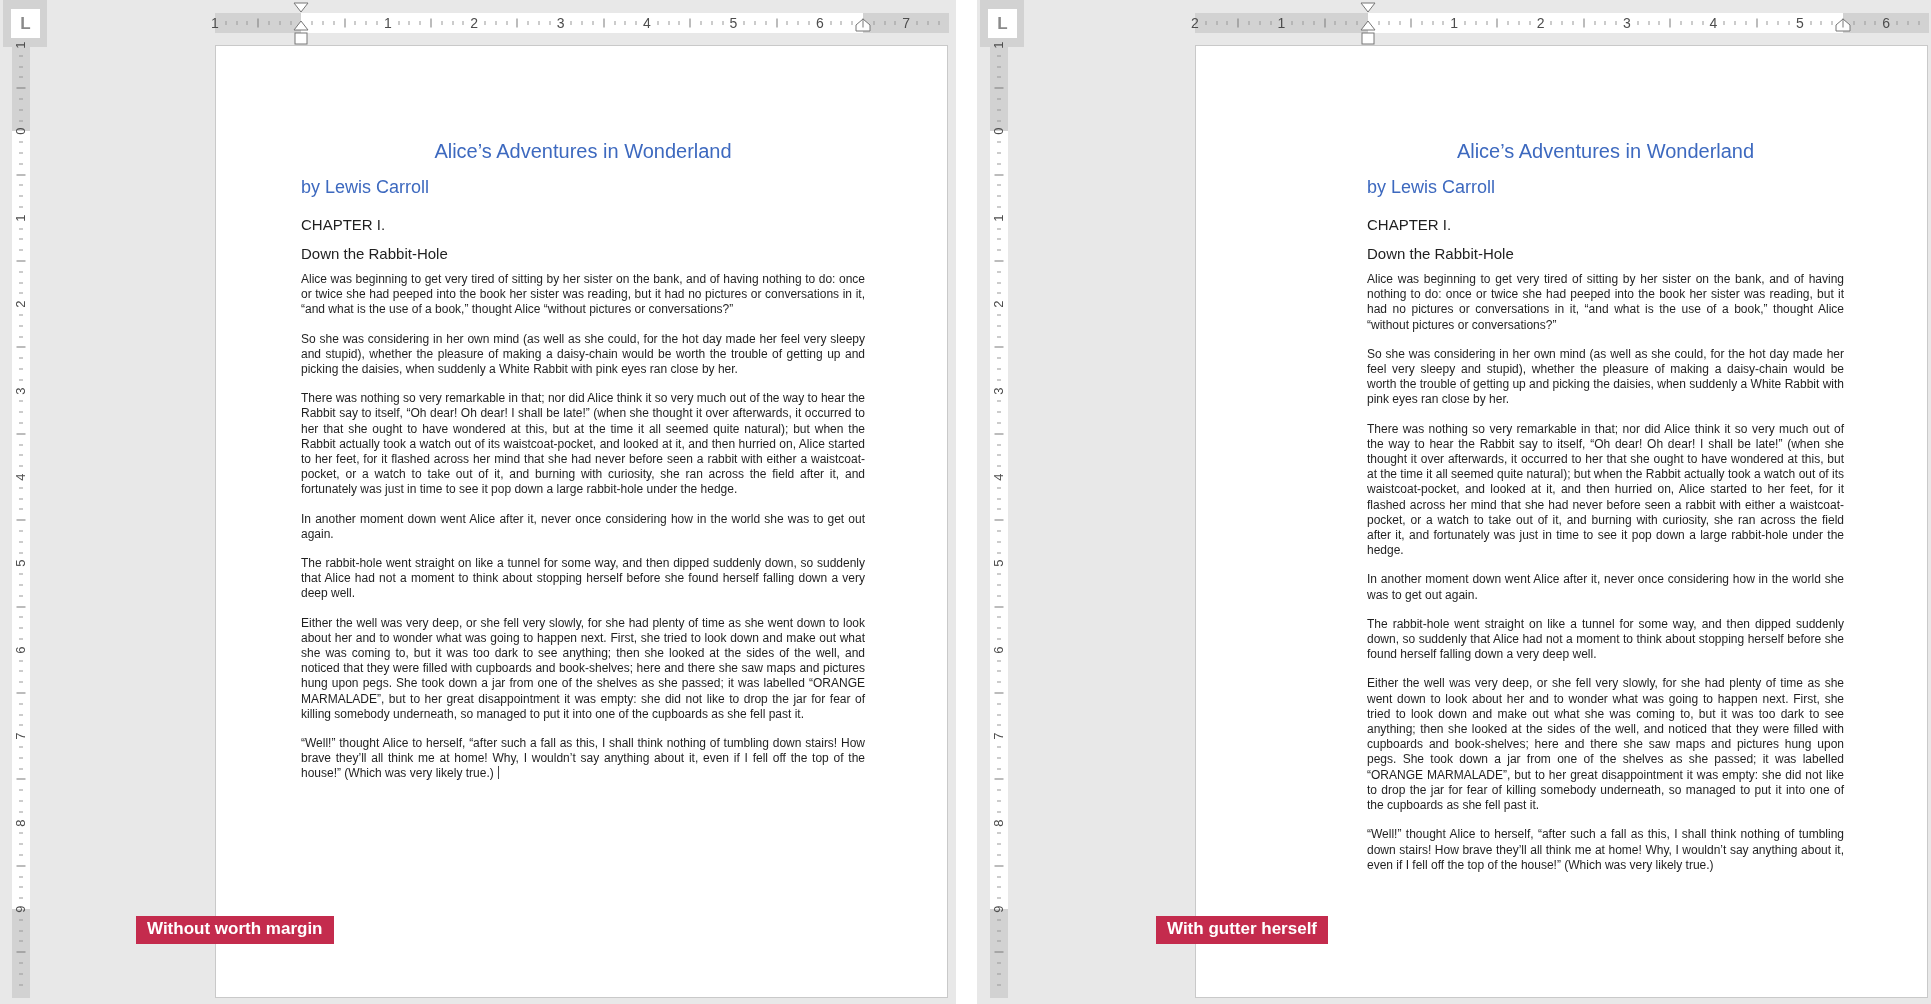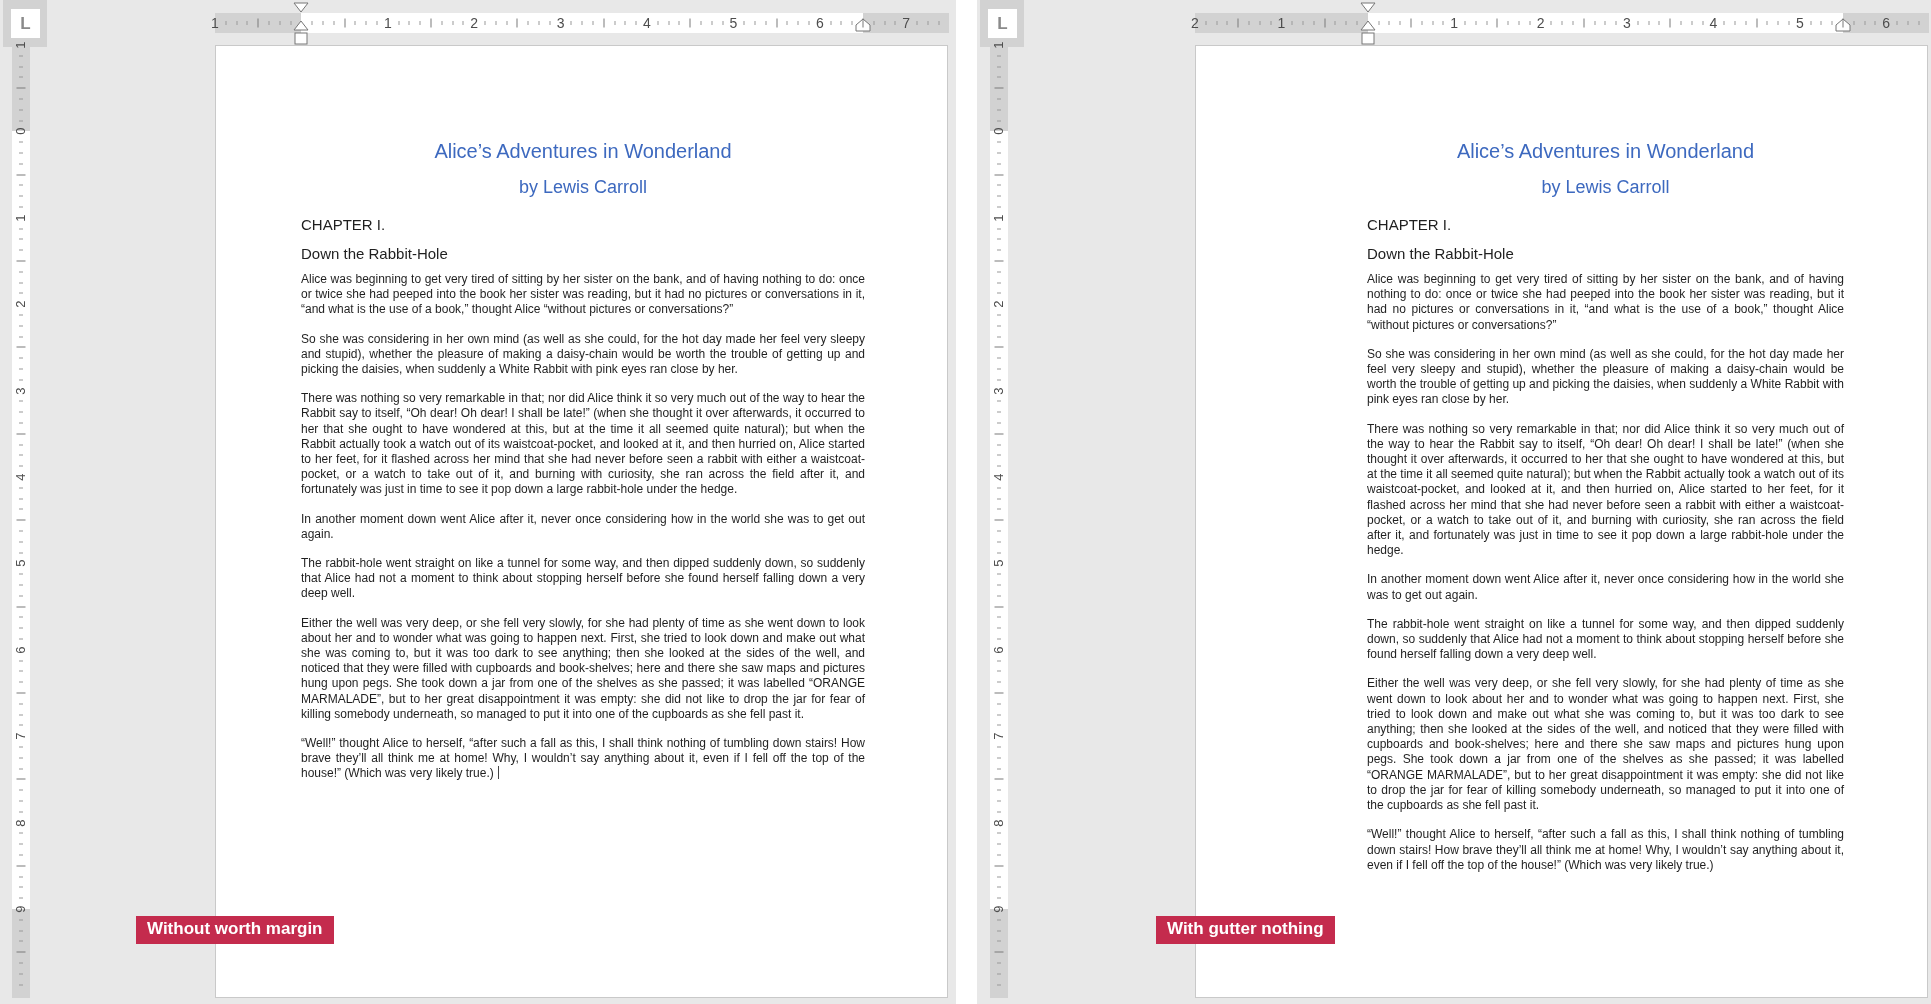--- a/index.html
+++ b/index.html
@@ -44,21 +44,21 @@
   .page{position:absolute;top:45px;width:733px;height:953px;background:#ffffff;
         border:1px solid #c9c9c9;box-sizing:border-box;}
   .pane-left  .page{left:215px;}
   .pane-right .page{left:218px;}
 
   
   .doc-content{position:absolute;top:86px;color:#1f1f1f;font-size:12px;line-height:15.2px;}
   .pane-left  .doc-content{left:85px;width:564px;}
   .pane-right .doc-content{left:171px;width:477px;}
   .doc-title {margin:7px 0 0;text-align:center;font-size:20px;line-height:24px;font-weight:400;color:var(--title-blue,#3D69BF);}
-  .doc-byline{margin:13px 0 0;text-align:center;font-size:18px;line-height:22px;font-weight:400;color:var(--title-blue,#3D69BF);}
+  .doc-byline{margin:13px 0 0;text-align:left;font-size:18px;line-height:22px;font-weight:400;color:var(--title-blue,#3D69BF);}
   .doc-chapter{margin:17px 0 0;font-size:15px;line-height:19px;font-weight:400;}
   .doc-section{margin:10px 0 0;font-size:15px;line-height:19px;font-weight:400;}
   .paragraphs p{margin:14px 0 0;text-align:justify;}
   .paragraphs p:first-child{margin-top:9px;}
   .cursor{display:inline-block;width:1.5px;height:13px;background:#444;margin-left:4px;vertical-align:-2px;}
 
   
   .caption{position:absolute;top:916px;padding:3px 11px 5px;background:var(--caption-bg,#C42B4D);
            color:var(--caption-text,#fff);font-size:17px;font-weight:700;white-space:nowrap;}
   .pane-left  .caption{left:136px;}
@@ -453,15 +453,15 @@
             <p>So she was considering in her own mind (as well as she could, for the hot day made her feel very sleepy and stupid), whether the pleasure of making a daisy-chain would be worth the trouble of getting up and picking the daisies, when suddenly a White Rabbit with pink eyes ran close by her.</p>
             <p>There was nothing so very remarkable in that; nor did Alice think it so very much out of the way to hear the Rabbit say to itself, “Oh dear! Oh dear! I shall be late!” (when she thought it over afterwards, it occurred to her that she ought to have wondered at this, but at the time it all seemed quite natural); but when the Rabbit actually took a watch out of its waistcoat-pocket, and looked at it, and then hurried on, Alice started to her feet, for it flashed across her mind that she had never before seen a rabbit with either a waistcoat-pocket, or a watch to take out of it, and burning with curiosity, she ran across the field after it, and fortunately was just in time to see it pop down a large rabbit-hole under the hedge.</p>
             <p>In another moment down went Alice after it, never once considering how in the world she was to get out again.</p>
             <p>The rabbit-hole went straight on like a tunnel for some way, and then dipped suddenly down, so suddenly that Alice had not a moment to think about stopping herself before she found herself falling down a very deep well.</p>
             <p>Either the well was very deep, or she fell very slowly, for she had plenty of time as she went down to look about her and to wonder what was going to happen next. First, she tried to look down and make out what she was coming to, but it was too dark to see anything; then she looked at the sides of the well, and noticed that they were filled with cupboards and book-shelves; here and there she saw maps and pictures hung upon pegs. She took down a jar from one of the shelves as she passed; it was labelled “ORANGE MARMALADE”, but to her great disappointment it was empty: she did not like to drop the jar for fear of killing somebody underneath, so managed to put it into one of the cupboards as she fell past it.</p>
             <p>“Well!” thought Alice to herself, “after such a fall as this, I shall think nothing of tumbling down stairs! How brave they’ll all think me at home! Why, I wouldn’t say anything about it, even if I fell off the top of the house!” (Which was very likely true.)</p>
           </div>
       </div>
     </div>
 
-    <div class="caption">With gutter nothing</div>
+    <div class="caption">With gutter herself</div>
   </div>
 </div>
 
 </body></html>

